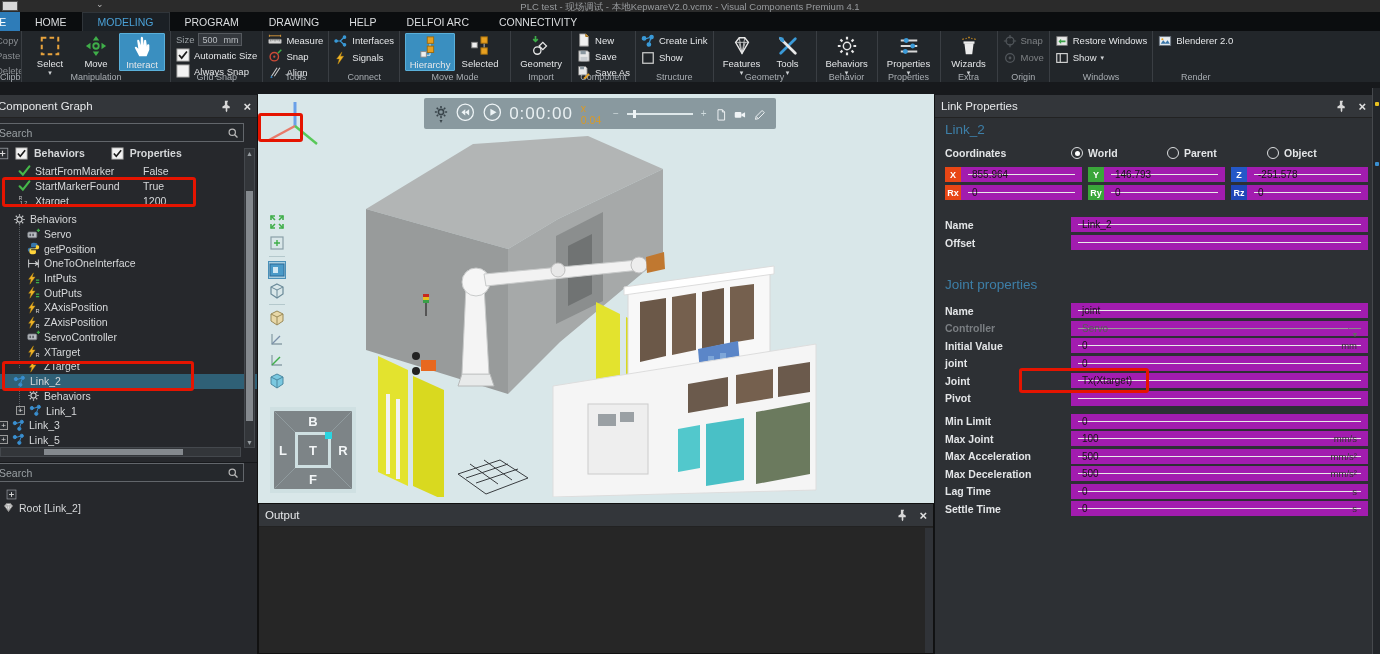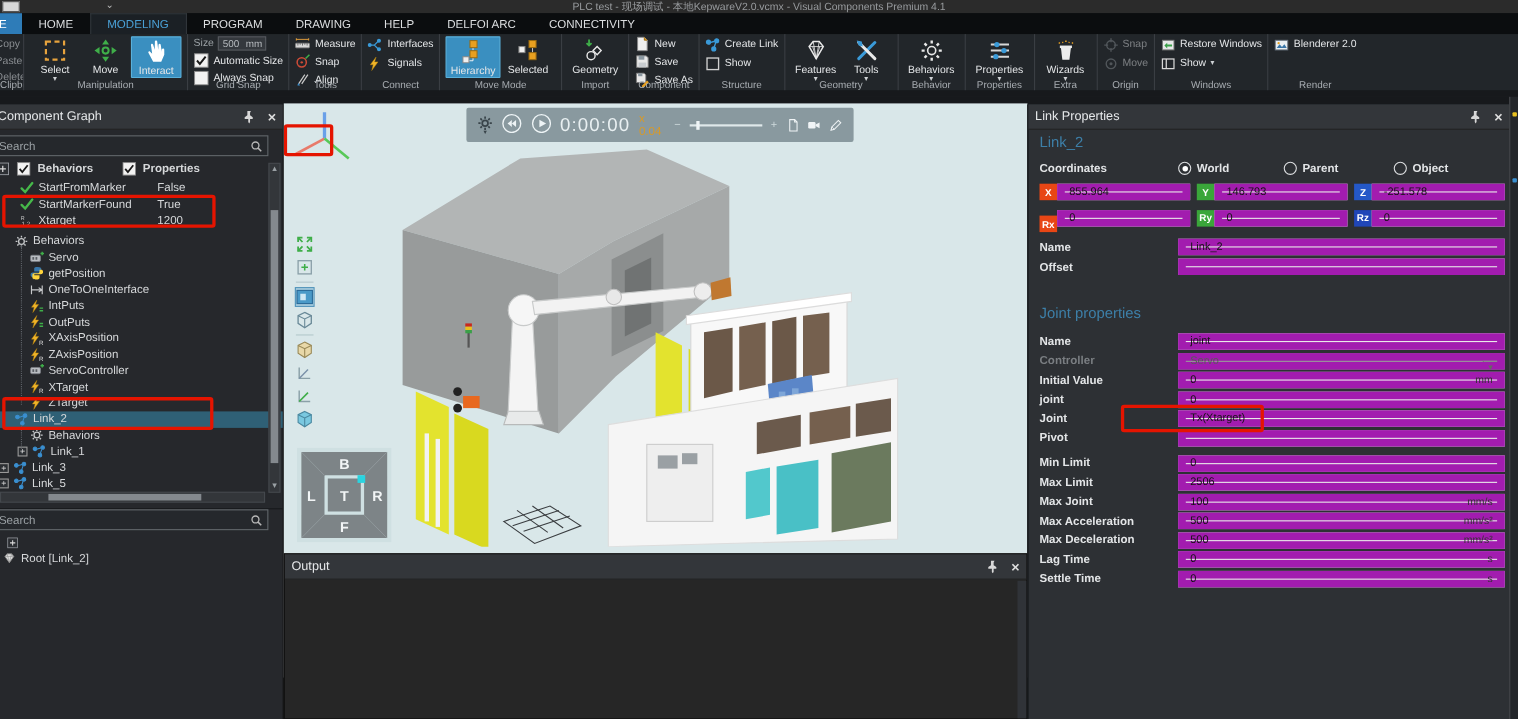--- a/index.html
+++ b/index.html
@@ -1034,21 +1034,21 @@
       <span class="axis">
           <span class="abadge" style="background:#2458c8;">Z</span>
           <span class="inp">
             <span>-251.578</span>
           </span>
         </span>
     </div>
 
     <div class="rp-row" style="top:90px;gap:6px;">
       <span class="axis">
-          <span class="abadge" style="background:#e84615;margin-top:11px;">Rx</span>
+          <span class="abadge" style="background:#e84615;">Rx</span>
           <span class="inp">
             <span>0</span>
           </span>
         </span>
       <span class="axis">
           <span class="abadge" style="background:#3aa63a;">Ry</span>
           <span class="inp">
             <span>0</span>
           </span>
         </span>
@@ -1116,26 +1116,20 @@
             <span></span>
           </span>
       </div>
       <div class="rp-frow" style="margin-top:8px;">
         <span class="rp-lab">Min Limit</span>
         <span class="inp">
             <span>0</span>
           </span>
       </div>
       <div class="rp-frow">
-        <span class="rp-lab">Max Limit</span>
-        <span class="inp">
-            <span>2506</span>
-          </span>
-      </div>
-      <div class="rp-frow">
         <span class="rp-lab">Max Joint</span>
         <span class="inp">
             <span>100</span>
             <span class="u">mm/s</span>
           </span>
       </div>
       <div class="rp-frow">
         <span class="rp-lab">Max Acceleration</span>
         <span class="inp">
             <span>500</span>

